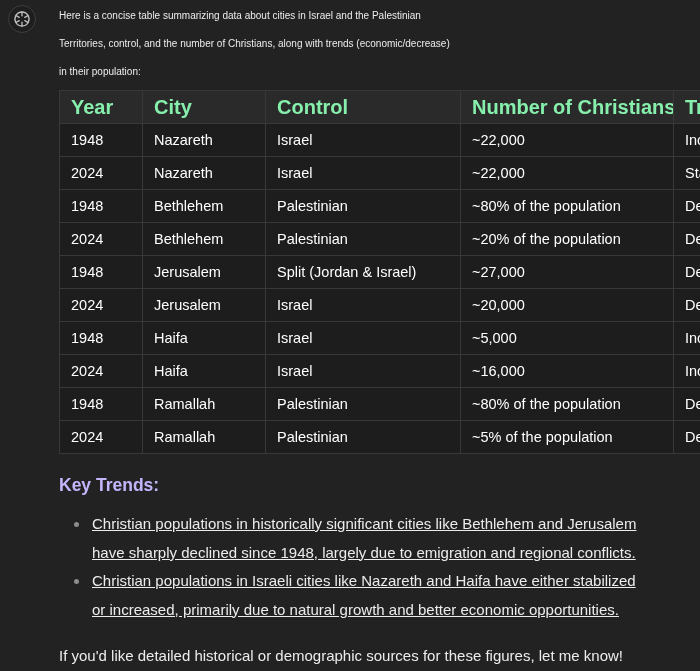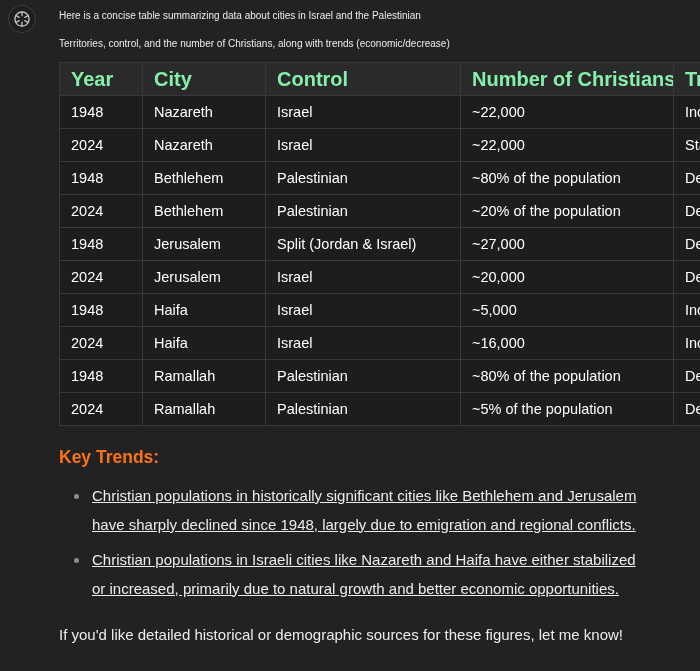--- a/index.html
+++ b/index.html
@@ -73,36 +73,35 @@
   table.data-table th:nth-child(1), table.data-table td:nth-child(1) { width: 63px; }
   table.data-table th:nth-child(2), table.data-table td:nth-child(2) { width: 103px; }
   table.data-table th:nth-child(3), table.data-table td:nth-child(3) { width: 175px; }
   table.data-table th:nth-child(4), table.data-table td:nth-child(4) { width: 193px; }
   table.data-table th:nth-child(5), table.data-table td:nth-child(5) { width: 93px; }
   .key-trends-heading {
     margin: 20px 0 0 0;
     font-size: 17.5px;
     line-height: 22px;
     font-weight: 700;
-    color: #f97316;
+    color: #c4b5fd;
   }
   ul.trends-list {
     list-style: none;
     margin: 14px 0 0 0;
     padding: 0;
     font-size: 15px;
   }
   ul.trends-list li {
     position: relative;
     padding-left: 33px;
     line-height: 28.5px;
     text-decoration: underline;
   }
   ul.trends-list li + li {
-    margin-top: 7px;
   }
   ul.trends-list li .bullet-dot {
     position: absolute;
     left: 15px;
     top: 12px;
     width: 5px;
     height: 5px;
     border-radius: 50%;
     background: var(--bullet, #8d8d8d);
   }
@@ -131,20 +130,21 @@
         <path d="M 0 -7.8 A 7.8 7.8 0 0 1 6.75 -3.9 L 3.1 -1.8" transform="rotate(180)"></path>
         <path d="M 0 -7.8 A 7.8 7.8 0 0 1 6.75 -3.9 L 3.1 -1.8" transform="rotate(240)"></path>
         <path d="M 0 -7.8 A 7.8 7.8 0 0 1 6.75 -3.9 L 3.1 -1.8" transform="rotate(300)"></path>
       </g>
     </svg>
   </div>
 
   <p class="intro">
     <span class="line">Here is a concise table summarizing data about cities in Israel and the Palestinian</span>
     <span class="line">Territories, control, and the number of Christians, along with trends (economic/decrease)</span>
+    <span class="line">in their population:</span>
   </p>
 
   <table class="data-table" data-table="message.table">
       <thead>
         <tr>
           <th>Year</th>
           <th>City</th>
           <th>Control</th>
           <th>Number of Christians</th>
           <th>Trend</th>

